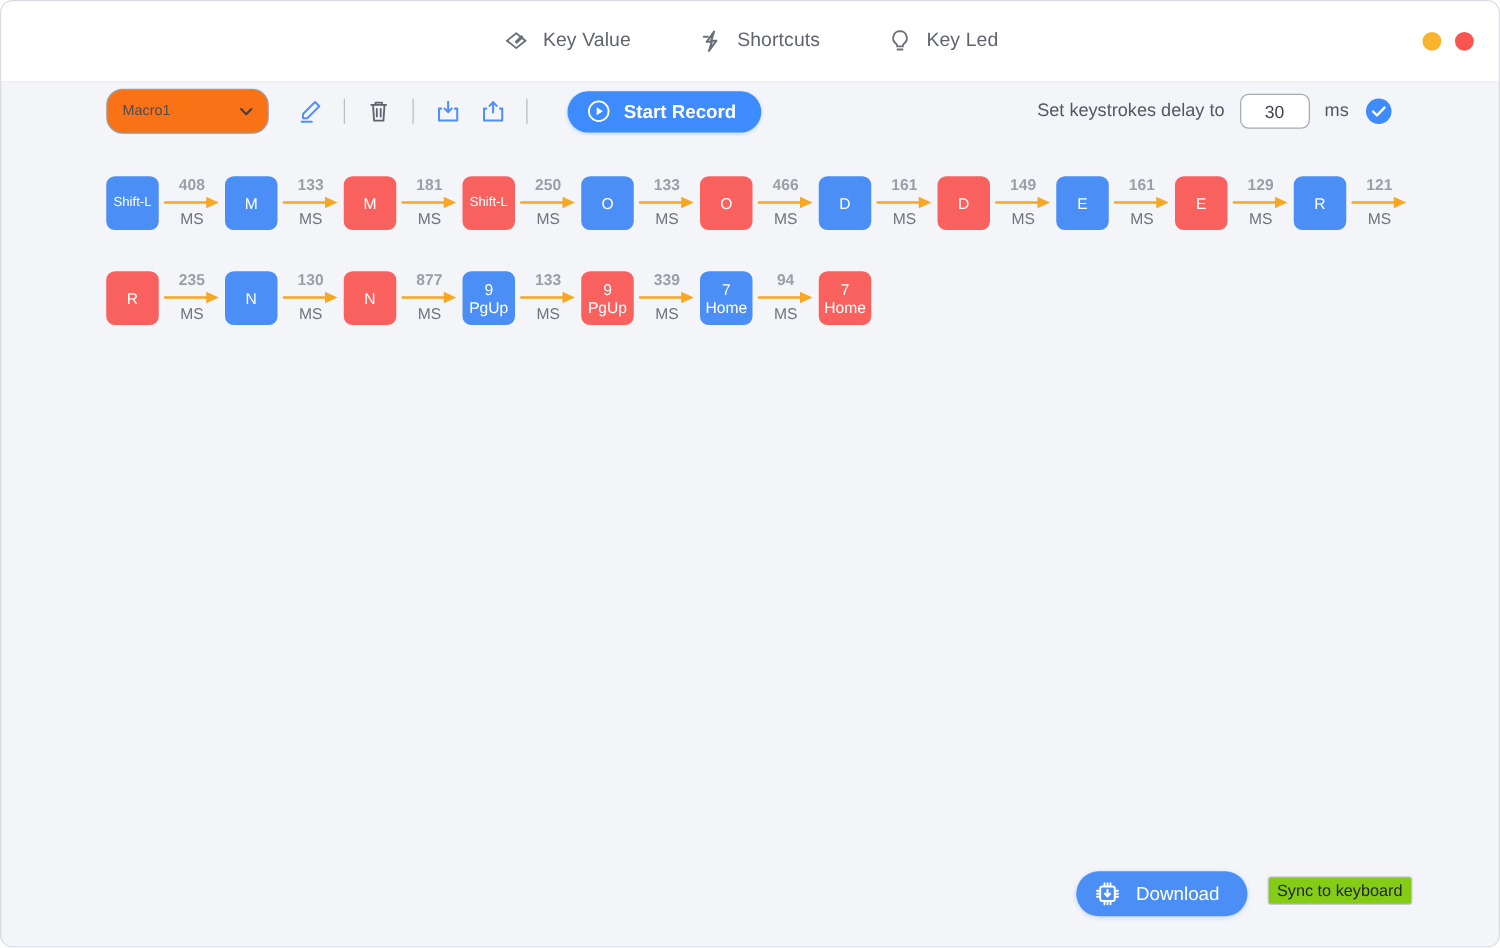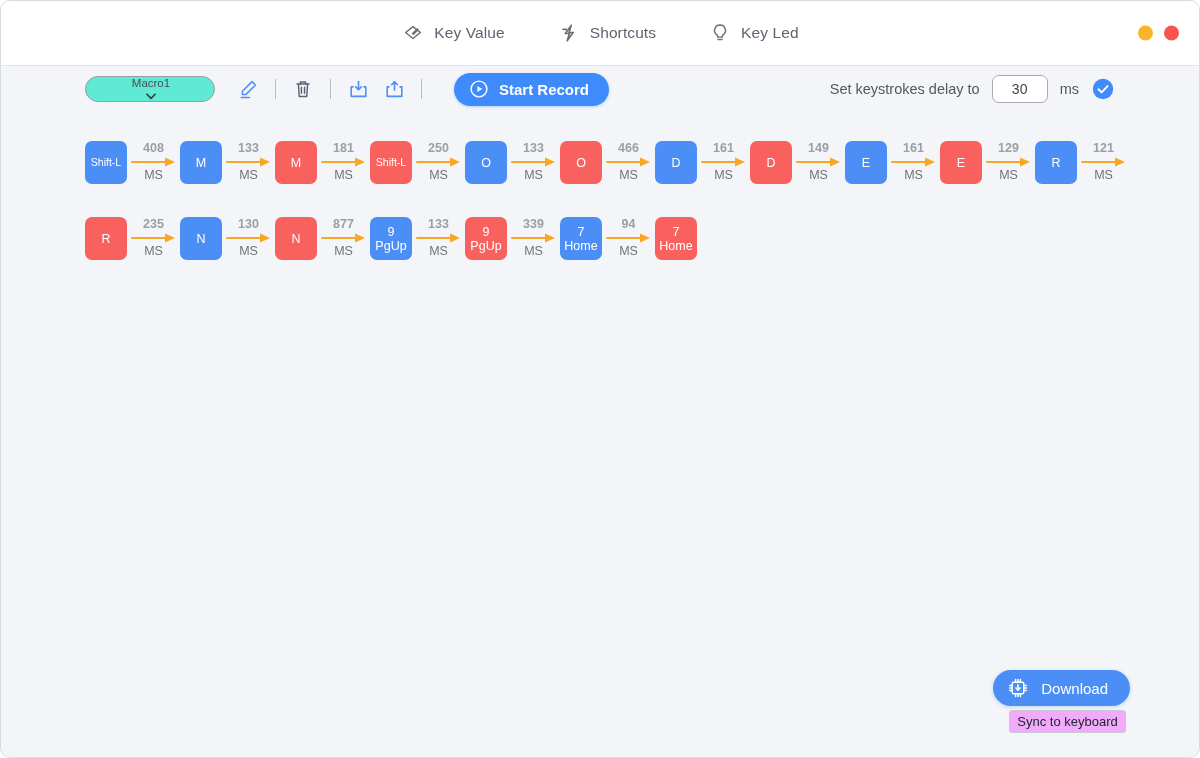--- a/index.html
+++ b/index.html
@@ -91,32 +91,31 @@
     left: 0; right: 0;
     top: 51px;
     height: 74px;
     display: flex;
     align-items: center;
     padding: 0 84px;
   }
 
   .macro-select {
     width: 130px;
-    height: 26px;
+    height: 36px;
     border: 1px solid #9a9ca3;
     border-radius: 13px;
-    background: #5eead4;
+    background: #f97316;
     display: flex;
     align-items: center;
     padding: 0 10px 0 12px;
     font-size: 11.5px;
     color: #4a4d55;
     cursor: pointer;
     justify-content: space-between;
-    flex-direction: column;
   }
   .macro-select .chev {
     width: 14px; height: 14px;
     display: flex; align-items: center; justify-content: center;
     color: #3c3f47;
   }
 
   .tb-icon {
     width: 30px; height: 30px;
     display: flex; align-items: center; justify-content: center;
@@ -248,40 +247,40 @@
   .legend-item { display: flex; align-items: center; gap: 10px; }
   .legend-dot { width: 16px; height: 16px; border-radius: 50%; }
   .legend-text { font-size: 14.5px; color: #5e626a; }
 
   
   .download-area {
     position: absolute;
     right: 69px;
     bottom: 24px;
     display: flex;
-    flex-direction: column;
+    flex-direction: row;
     align-items: flex-start;
   }
   .download-btn {
     height: 36px;
     border-radius: 18px;
     background: #4a8ef6;
     display: flex;
     align-items: center;
     gap: 11px;
     padding: 0 22px 0 13px;
     color: #ffffff;
     font-size: 15px;
     cursor: pointer;
     box-shadow: 0 1px 4px rgba(74,142,246,.3);
   }
   .tooltip {
     margin-top: 4px;
     margin-left: 16px;
-    background: #f0abfc;
+    background: #84cc16;
     border: 1px solid #c7cad1;
     border-radius: 3px;
     padding: 3px 7px;
     font-size: 13px;
     color: #23262c;
     white-space: nowrap;
   }
 
   svg { display: block; }
 </style>

